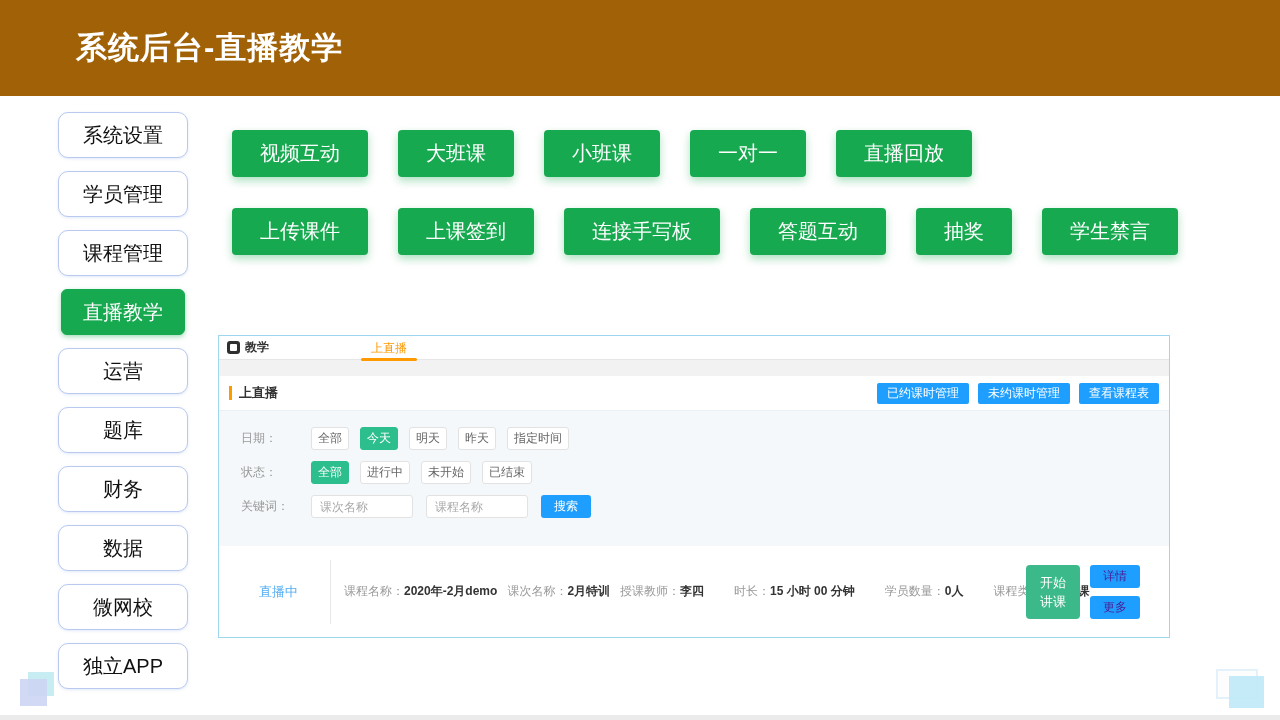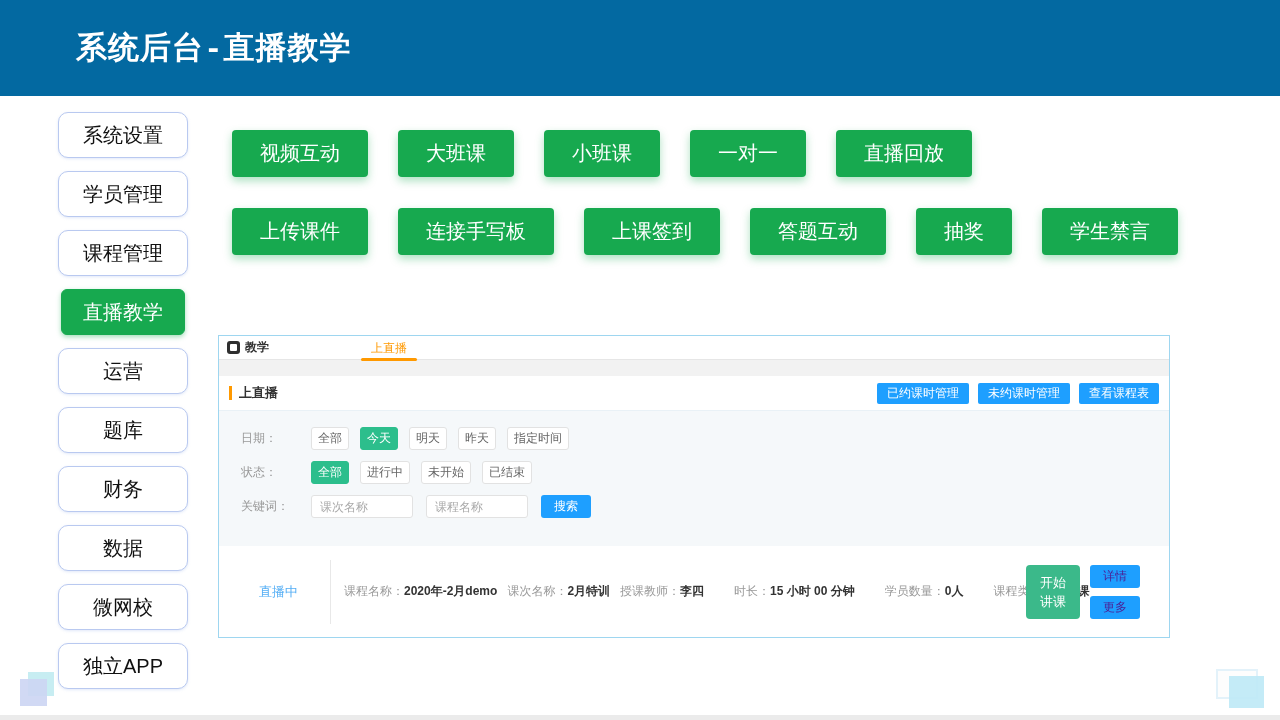--- a/index.html
+++ b/index.html
@@ -4,22 +4,22 @@
 <style>
   * { margin:0; padding:0; box-sizing:border-box; }
   html,body { width:1280px; height:720px; overflow:hidden; }
   body {
     font-family:"Liberation Sans","DejaVu Sans",sans-serif;
     background:#ffffff; position:relative;
   }
 
   
   .header {
-    height:96px; background:#0369a1;
-    display:flex; align-items:center; padding-left:76px;font-family:Liberation Mono, monospace;
+    height:96px; background:#a16207;
+    display:flex; align-items:center; padding-left:76px;
   }
   .header-title { color:#fff; font-size:31px; font-weight:bold; letter-spacing:1px; }
 
   
   .sidebar {
     position:absolute; left:58px; top:112px; width:130px;
     display:flex; flex-direction:column; gap:13px;
   }
   .side-item {
     height:46px; background:#fff; border:1px solid #b9c9f0; border-radius:10px;
@@ -149,22 +149,22 @@
 <div class="features">
   <div class="feat-row">
     <div class="feat-btn">视频互动</div>
     <div class="feat-btn">大班课</div>
     <div class="feat-btn">小班课</div>
     <div class="feat-btn">一对一</div>
     <div class="feat-btn">直播回放</div>
   </div>
   <div class="feat-row">
     <div class="feat-btn">上传课件</div>
+    <div class="feat-btn">上课签到</div>
     <div class="feat-btn">连接手写板</div>
-    <div class="feat-btn">上课签到</div>
     <div class="feat-btn">答题互动</div>
     <div class="feat-btn">抽奖</div>
     <div class="feat-btn">学生禁言</div>
   </div>
 </div>
 
 <div class="panel">
 
   <div class="panel-topbar">
     <span class="app-icon"></span>

